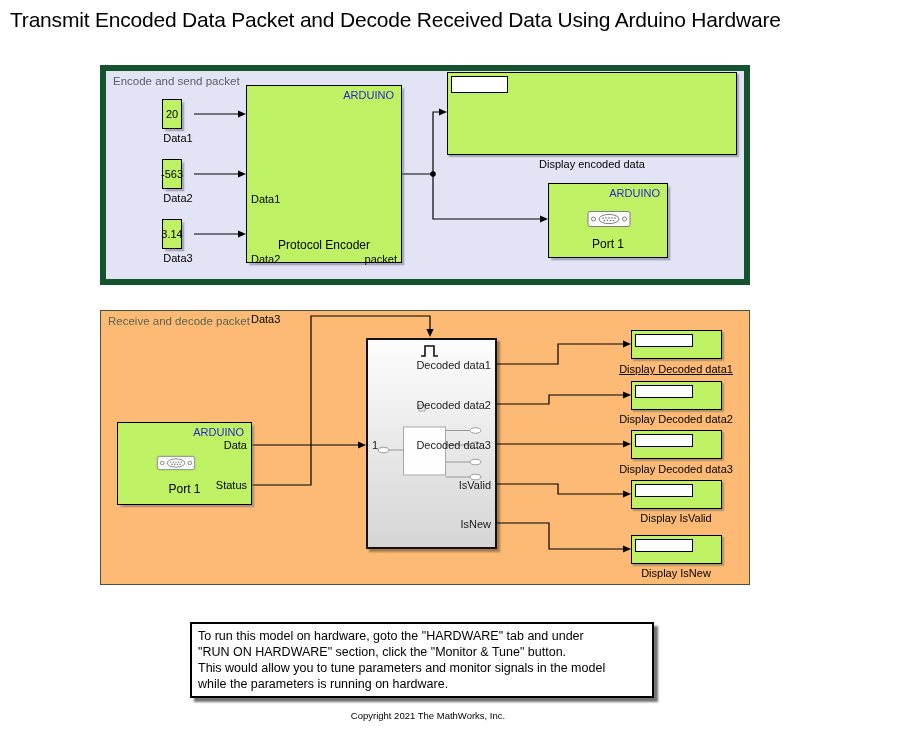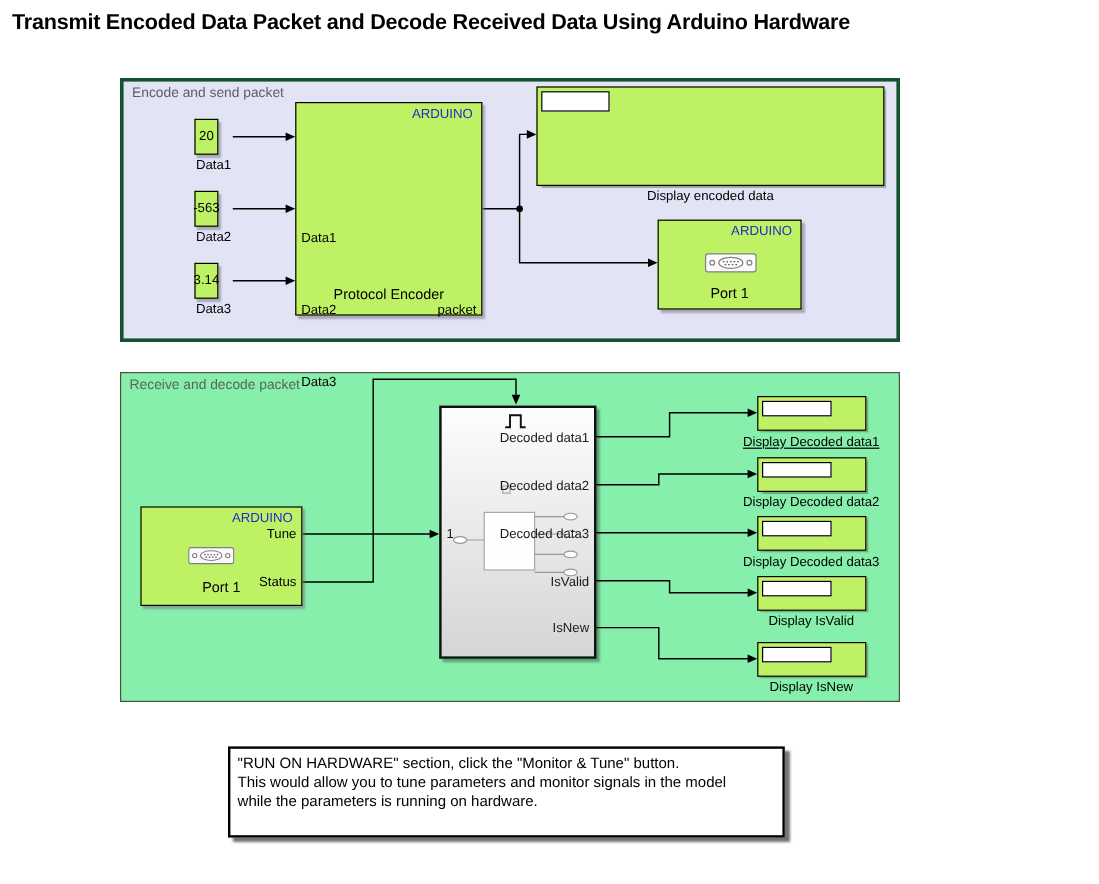--- a/index.html
+++ b/index.html
@@ -1,22 +1,22 @@
 <!DOCTYPE html>
 <html><head>
 <meta charset="utf-8">
 <style>
   html,body{margin:0;padding:0;background:#fff;}
   .canvas{position:relative;width:916px;height:737px;background:#fff;overflow:hidden;
           font-family:"Liberation Sans",sans-serif;color:#000;}
-  .title{position:absolute;left:10px;top:8px;width:900px;font-size:18px;font-weight:bold;
+  .title{position:absolute;left:10px;top:8px;width:900px;font-size:21px;font-weight:normal;
          letter-spacing:-0.2px;white-space:nowrap;}
   .area{position:absolute;box-sizing:border-box;}
-  .area-encode{left:100px;top:65px;width:650px;height:220px;background:#E3E3F6;border:3px solid #14532d;}
-  .area-decode{left:100px;top:310px;width:650px;height:275px;background:#86efac;border:1px solid #4A523E;}
+  .area-encode{left:100px;top:65px;width:650px;height:220px;background:#E3E3F6;border:6px solid #14532d;}
+  .area-decode{left:100px;top:310px;width:650px;height:275px;background:#fdba74;border:1px solid #4A523E;}
   .area-label{position:absolute;left:7px;top:4px;font-size:11.5px;}
   .area-encode .area-label{color:#5C5C6E;}
   .area-decode .area-label{color:#5C6456;}
   .wires{position:absolute;left:0;top:0;width:916px;height:737px;pointer-events:none;}
   .wires path,.wires line{stroke:#000;stroke-width:1.2;fill:none;}
   .wires polygon{fill:#000;stroke:none;}
   .wires circle.junction{fill:#000;stroke:none;}
   .blk{position:absolute;box-sizing:border-box;background:#bef264;border:1px solid #000;
        box-shadow:2.5px 2.5px 1.5px rgba(110,110,125,0.5);}
   .const{width:20px;height:30px;display:flex;align-items:center;justify-content:center;font-size:11px;}
@@ -128,21 +128,21 @@
       <circle cx="17.5" cy="10.5" r="0.8" fill="#666"></circle>
         <circle cx="20.5" cy="10.5" r="0.8" fill="#666"></circle>
       <circle cx="23.5" cy="10.5" r="0.8" fill="#666"></circle>
         <circle cx="26.5" cy="10.5" r="0.8" fill="#666"></circle>
     </svg>
     <span class="block-name" style="bottom:6px;">Port 1</span>
   </div>
 
   <div class="blk" style="left:117px;top:422px;width:135px;height:83px;">
     <span class="brand">ARDUINO</span>
-    <span class="port-label" style="right:4px;top:16px;">Tune</span>
+    <span class="port-label" style="right:4px;top:16px;">Data</span>
     <span class="port-label" style="right:4px;top:56px;">Status</span>
     <svg class="db9" style="left:38px;top:32px;" width="40" height="16" viewBox="0 0 44 18">
       <rect x="1" y="1.5" width="42" height="15" rx="2" fill="#FAFAFA" stroke="#808080"></rect>
       <circle cx="6.5" cy="9" r="2" fill="#fff" stroke="#808080"></circle>
       <circle cx="37.5" cy="9" r="2" fill="#fff" stroke="#808080"></circle>
       <ellipse cx="22" cy="9" rx="10" ry="4.6" fill="#fff" stroke="#808080"></ellipse>
       <circle cx="16" cy="8" r="0.8" fill="#666"></circle>
         <circle cx="19" cy="8" r="0.8" fill="#666"></circle>
       <circle cx="22" cy="8" r="0.8" fill="#666"></circle>
         <circle cx="25" cy="8" r="0.8" fill="#666"></circle>
@@ -200,19 +200,21 @@
     <div class="display-frame" style="width:58px;height:13px;"></div>
   </div>
   <div class="blk-label" style="left:596px;top:512px;width:160px;">Display IsValid</div>
 
   <div class="blk display-blk" style="left:631px;top:535px;width:91px;height:29px;">
     <div class="display-frame" style="width:58px;height:13px;"></div>
   </div>
   <div class="blk-label" style="left:596px;top:567px;width:160px;">Display IsNew</div>
 
   <div class="note-box">
+    <div class="note-line">To run this model on hardware, goto the "HARDWARE" tab and under</div>
     <div class="note-line">"RUN ON HARDWARE" section, click the "Monitor &amp; Tune" button.</div>
     <div class="note-line">This would allow you to tune parameters and monitor signals in the model</div>
     <div class="note-line">while the parameters is running on hardware.</div>
   </div>
 
+  <div class="copyright">Copyright 2021 The MathWorks, Inc.</div>
 
 </div>
 
 </body></html>

